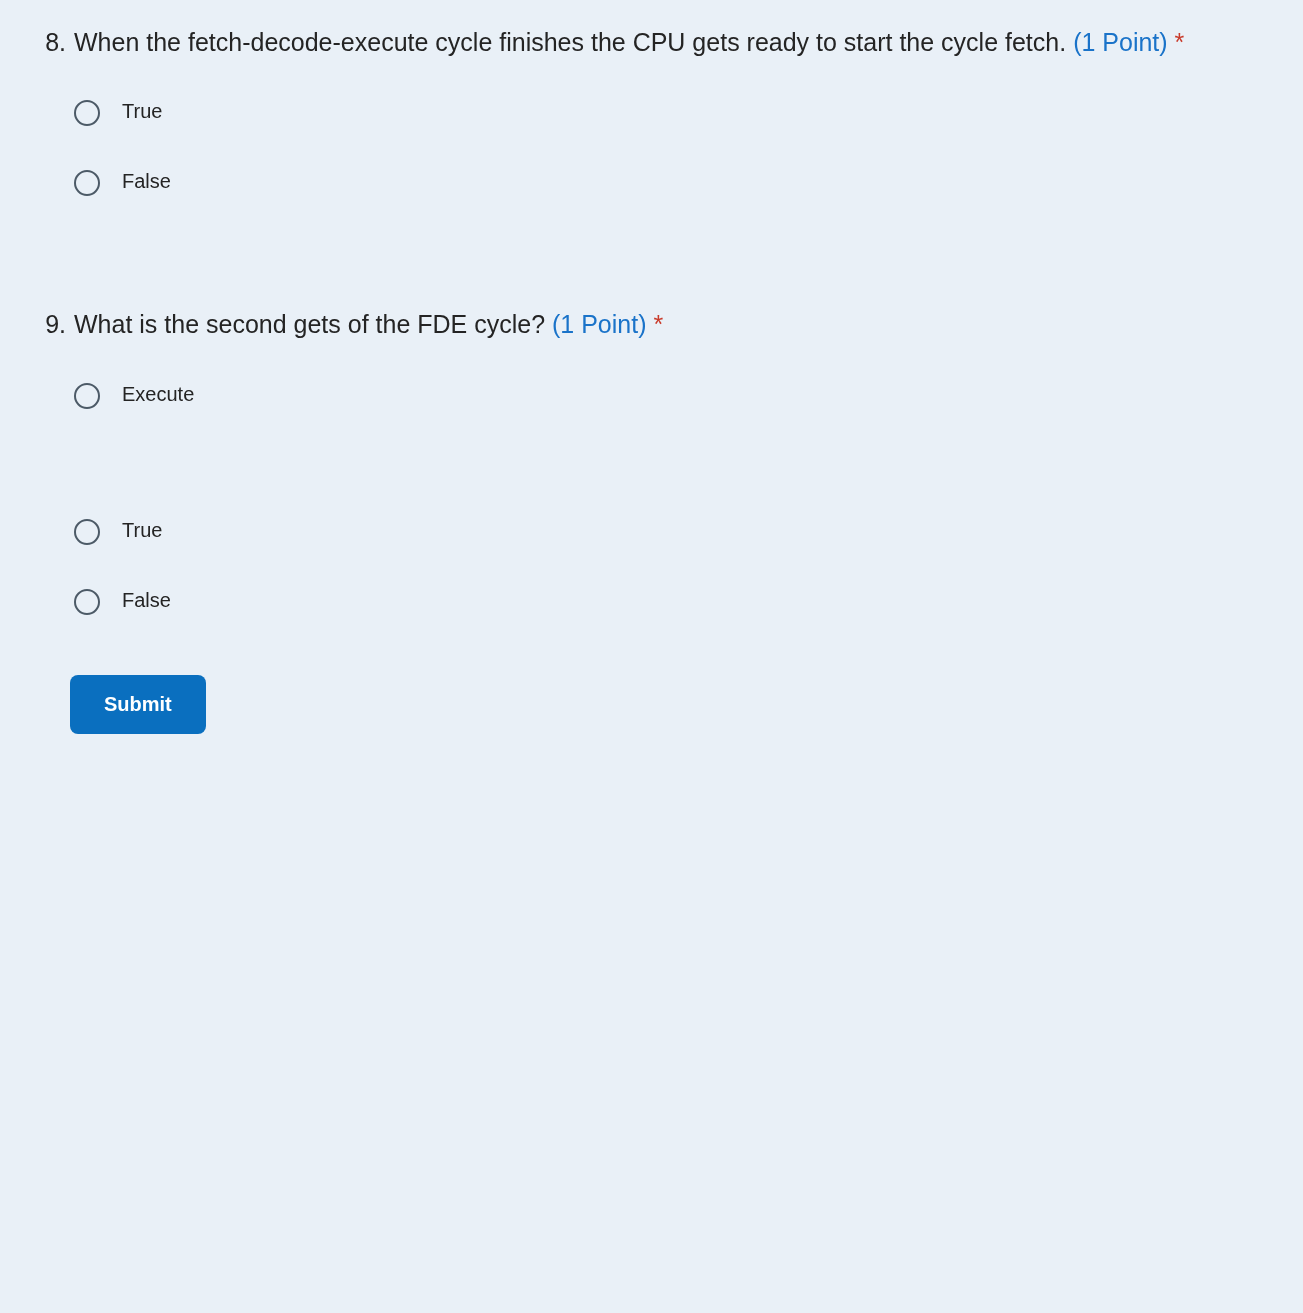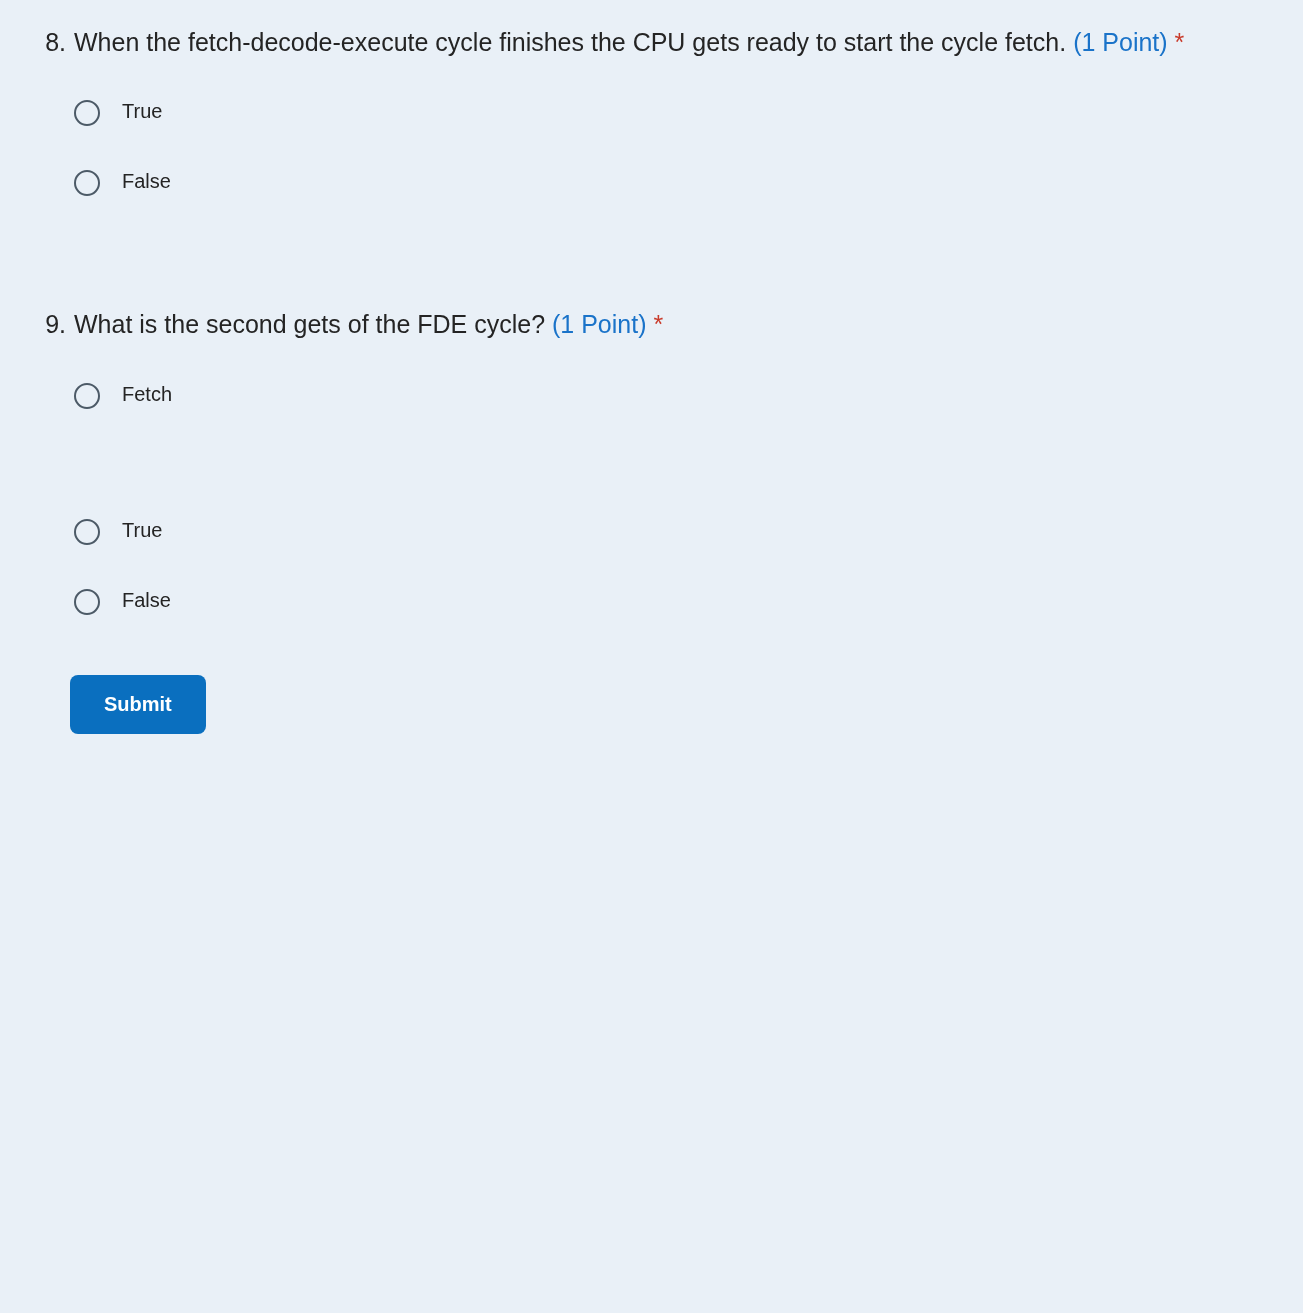--- a/index.html
+++ b/index.html
@@ -115,21 +115,21 @@
       <span class="q-num">9.</span>
       <span class="q-text-wrap">
         <span>What is the second gets of the FDE cycle?</span>
         <span class="points">(1 Point)</span>
         <span class="req">*</span>
       </span>
     </div>
     <div class="options">
       <div class="option">
         <span class="radio"></span>
-        <span class="opt-label">Fetch</span>
+        <span class="opt-label">Execute</span>
       </div>
     </div>
   </div>
 
   
   <div class="question-block">
     <div class="options">
       <div class="option">
         <span class="radio"></span>
         <span class="opt-label">True</span>

